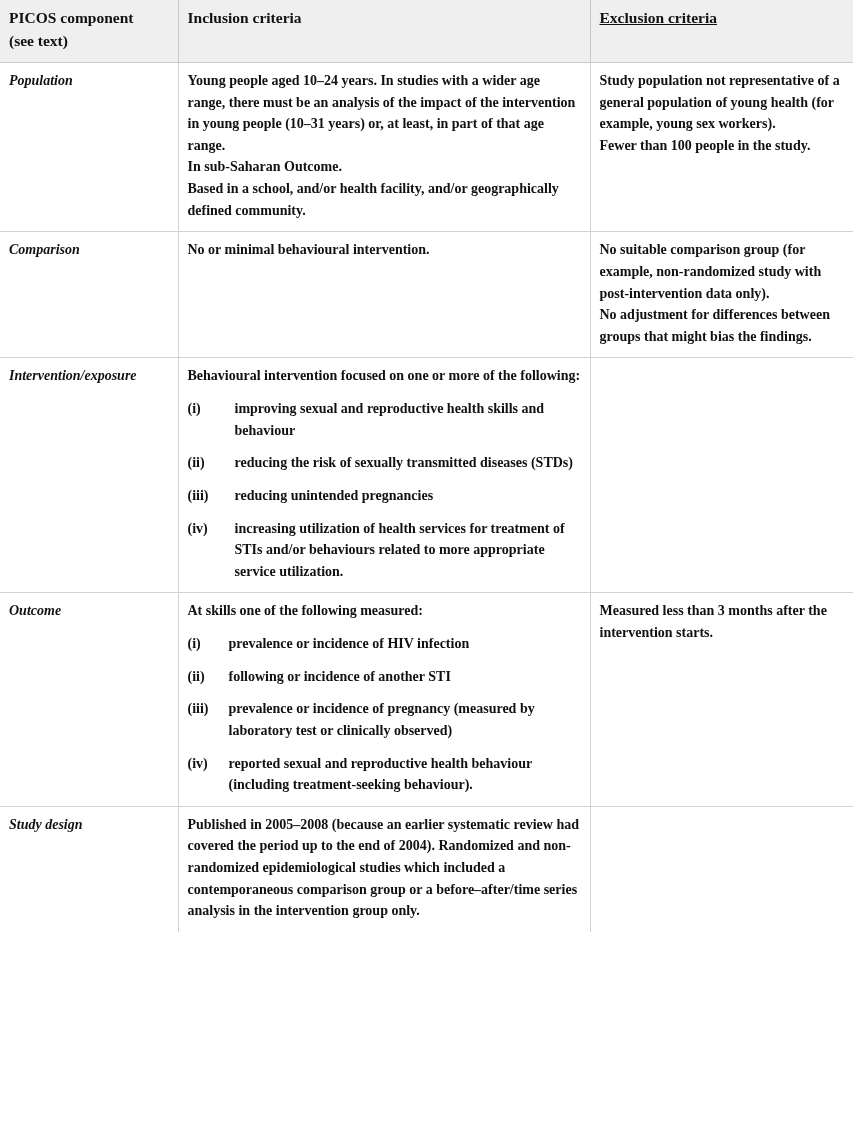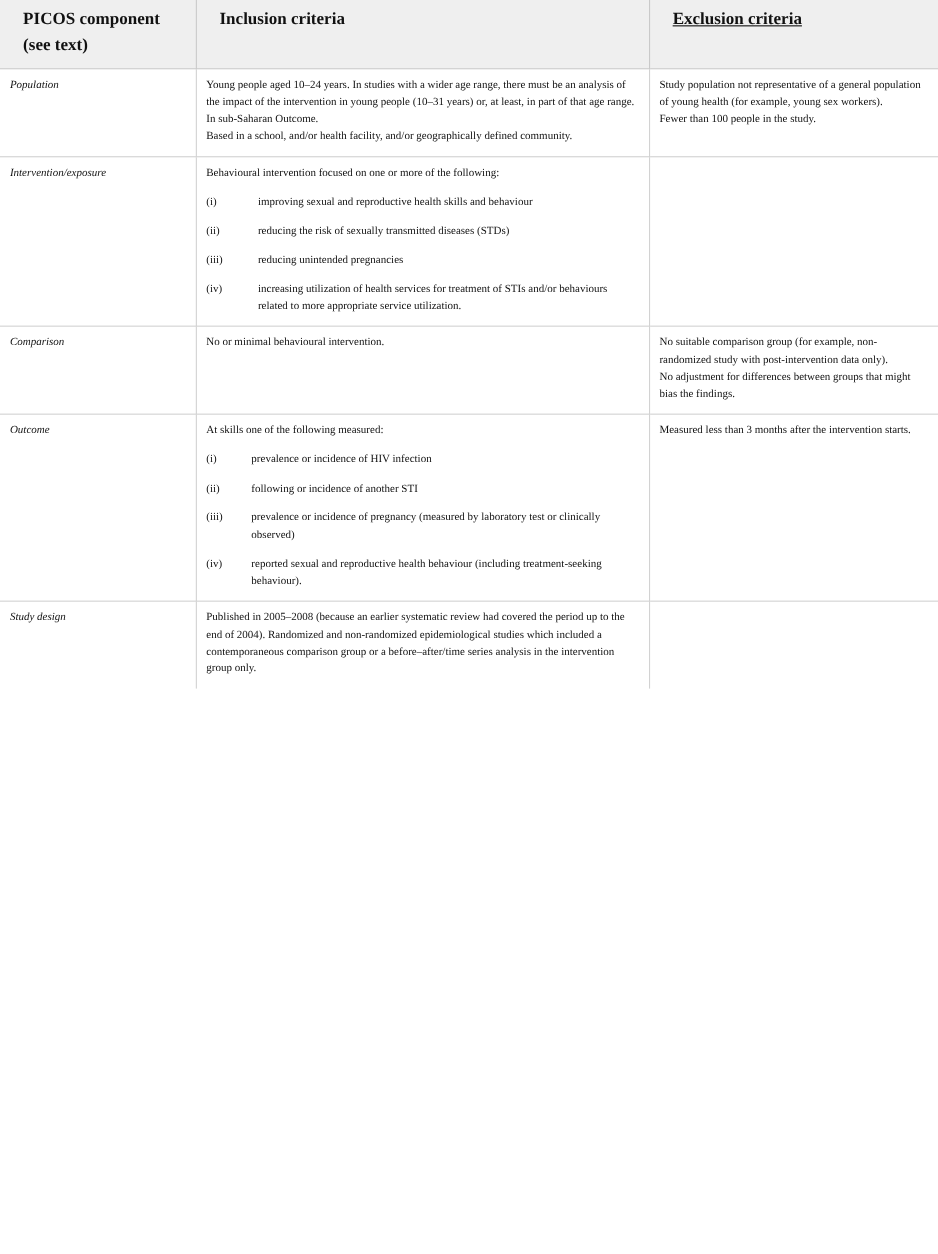--- a/index.html
+++ b/index.html
@@ -27,35 +27,36 @@
 
   thead th {
     background: #efefef;
     border-bottom: 1px solid #c9c9c9;
     border-right: 1px solid #c9c9c9;
     text-align: left;
     vertical-align: top;
     font-weight: bold;
     font-size: 15.5px;
     line-height: 1.48;
-    padding: 7px 9px 9px 21px;
+    padding: 7px 9px 9px 9px;
     height: 42px;
     box-sizing: border-box;
   }
   thead th:last-child { border-right: none; text-decoration: underline; }
 
   tbody td {
     border-bottom: 1px solid #d2d2d2;
     border-right: 1px solid #d2d2d2;
     vertical-align: top;
     text-align: left;
-    font-size: 10px;
+    font-size: 14px;
     line-height: 1.545;
     padding: 7px 9px 10px 9px;
     box-sizing: border-box;
+    font-weight: bold;
   }
   tbody td:last-child { border-right: none; }
   tbody tr:last-child td { border-bottom: none; }
 
   .label-cell {
     font-style: italic;
   }
 
   .para {
     margin: 0;
@@ -111,41 +112,41 @@
           <p class="para">Young people aged 10–24 years. In studies with a wider age range, there must be an analysis of the impact of the intervention in young people (10–31 years) or, at least, in part of that age range.</p>
           <p class="para">In sub-Saharan Outcome.</p>
           <p class="para">Based in a school, and/or health facility, and/or geographically defined community.</p>
         </td>
         <td>
           <p class="para">Study population not representative of a general population of young health (for example, young sex workers).</p>
           <p class="para">Fewer than 100 people in the study.</p>
         </td>
       </tr>
       <tr>
+        <td class="label-cell">Comparison</td>
+        <td>
+          <p class="para">No or minimal behavioural intervention.</p>
+        </td>
+        <td>
+          <p class="para">No suitable comparison group (for example, non-randomized study with post-intervention data only).</p>
+          <p class="para">No adjustment for differences between groups that might bias the findings.</p>
+        </td>
+      </tr>
+      <tr>
         <td class="label-cell">Intervention/exposure</td>
         <td>
           <p class="lead">Behavioural intervention focused on one or more of the following:</p>
           <ol class="roman">
             <li><span class="marker">(i)</span><span>improving sexual and reproductive health skills and behaviour</span></li>
             <li><span class="marker">(ii)</span><span>reducing the risk of sexually transmitted diseases (STDs)</span></li>
             <li><span class="marker">(iii)</span><span>reducing unintended pregnancies</span></li>
             <li><span class="marker">(iv)</span><span>increasing utilization of health services for treatment of STIs and/or behaviours related to more appropriate service utilization.</span></li>
           </ol>
         </td>
         <td></td>
-      </tr>
-      <tr>
-        <td class="label-cell">Comparison</td>
-        <td>
-          <p class="para">No or minimal behavioural intervention.</p>
-        </td>
-        <td>
-          <p class="para">No suitable comparison group (for example, non-randomized study with post-intervention data only).</p>
-          <p class="para">No adjustment for differences between groups that might bias the findings.</p>
-        </td>
       </tr>
       <tr>
         <td class="label-cell">Outcome</td>
         <td>
           <p class="lead">At skills one of the following measured:</p>
           <ol class="roman tight">
             <li><span class="marker">(i)</span><span>prevalence or incidence of HIV infection</span></li>
             <li><span class="marker">(ii)</span><span>following or incidence of another STI</span></li>
             <li><span class="marker">(iii)</span><span>prevalence or incidence of pregnancy (measured by laboratory test or clinically observed)</span></li>
             <li><span class="marker">(iv)</span><span>reported sexual and reproductive health behaviour (including treatment-seeking behaviour).</span></li>

